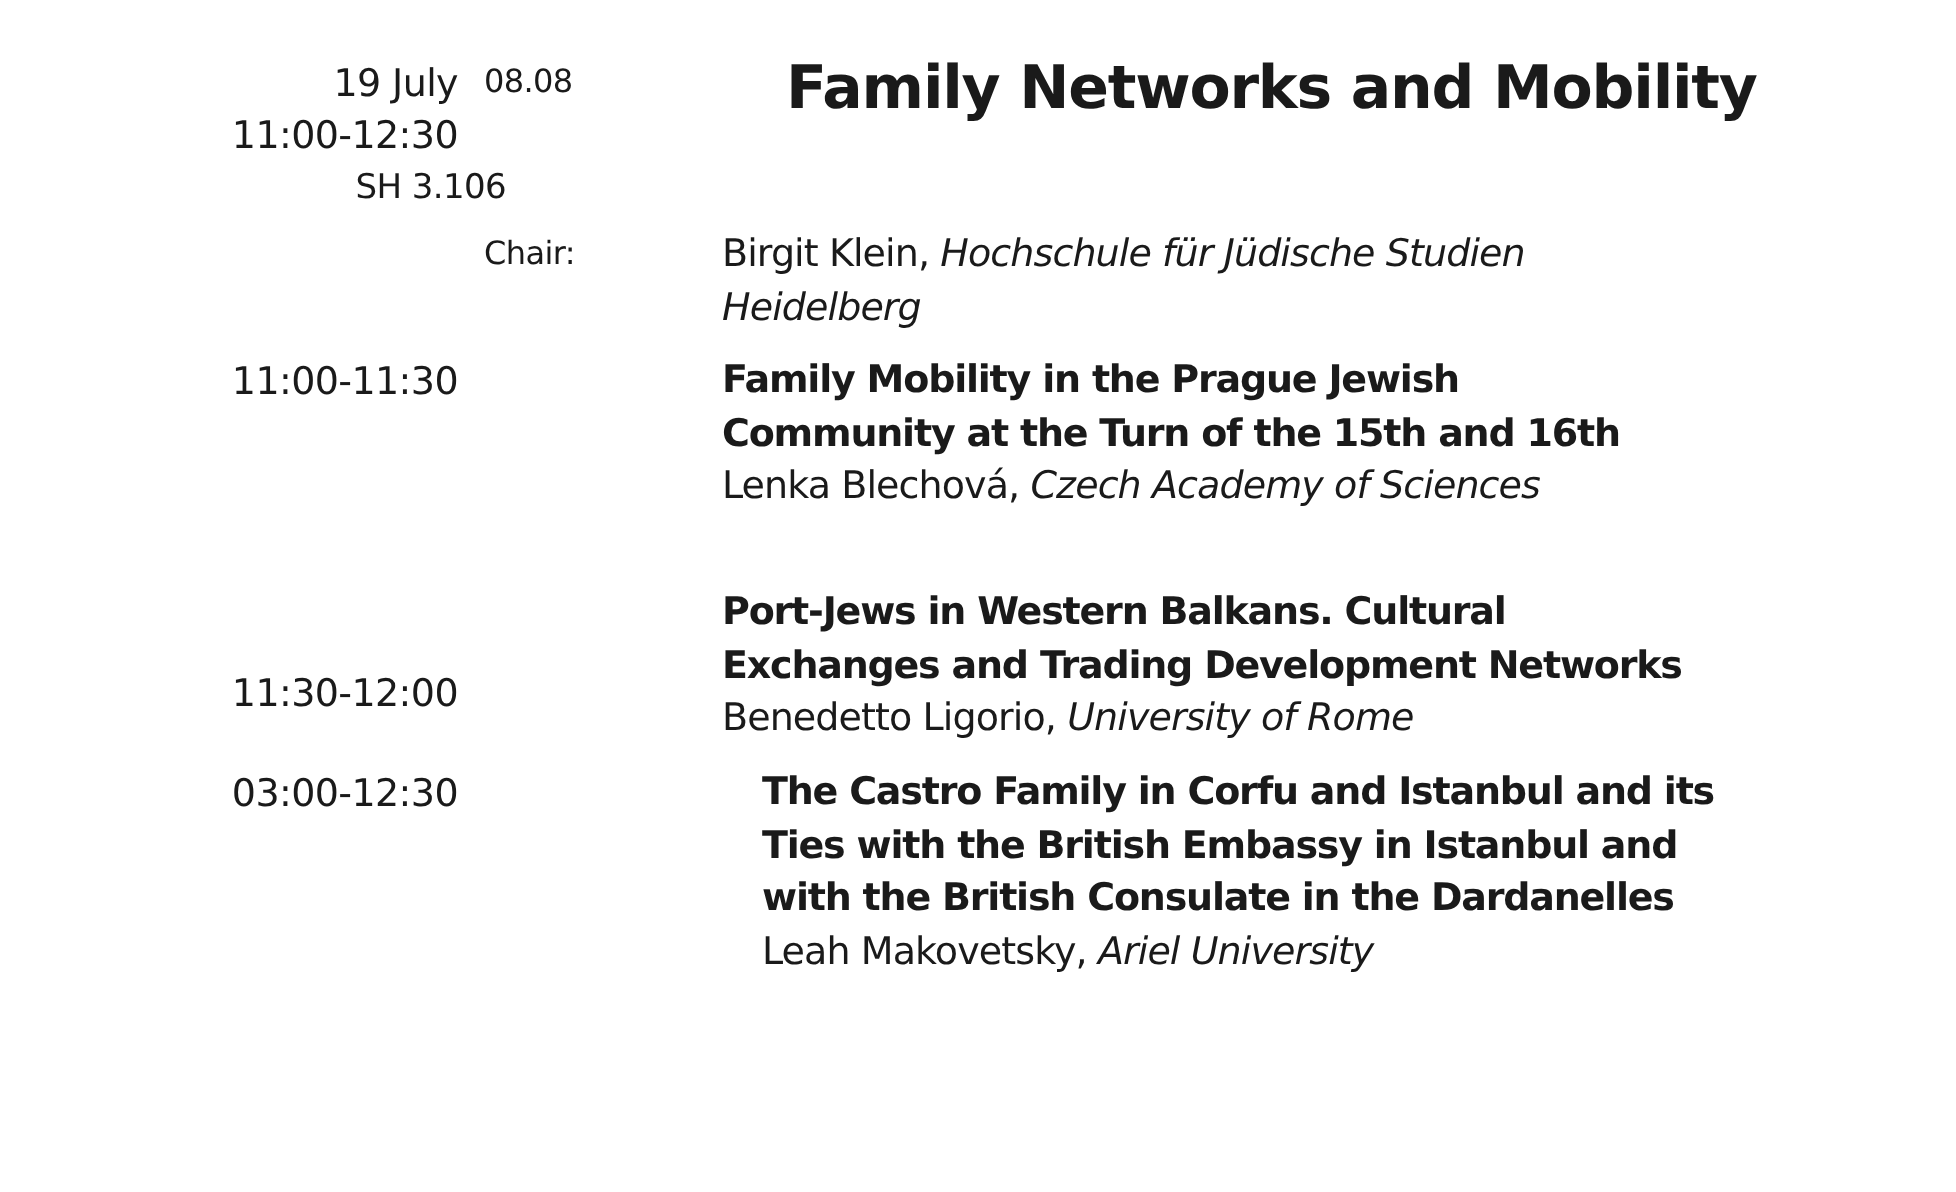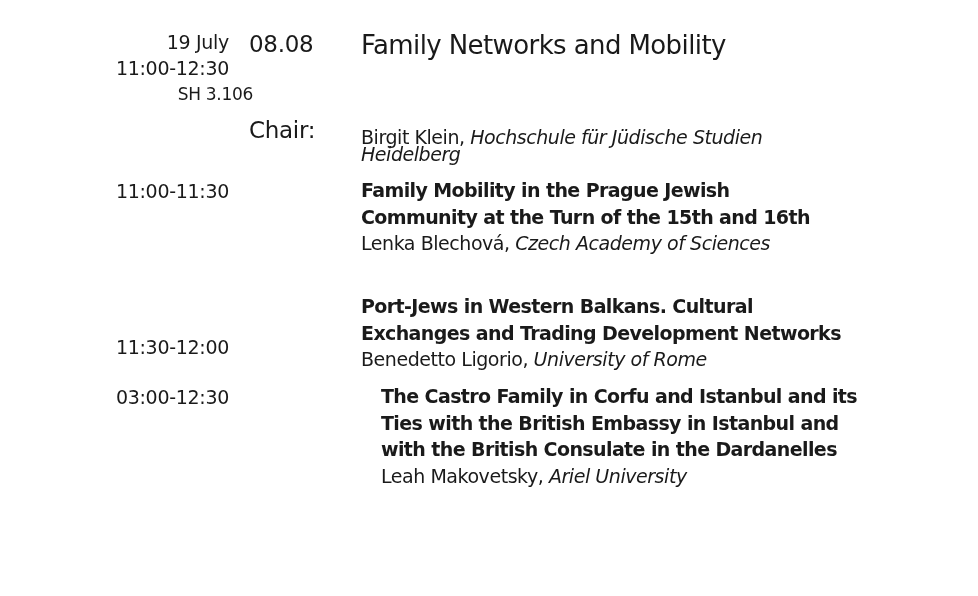--- a/index.html
+++ b/index.html
@@ -24,33 +24,34 @@
     }
     .abs { position: absolute; white-space: nowrap; }
     .col-left {
       left: 0;
       width: 229px;
       text-align: right;
       font-size: 19px;
       letter-spacing: -0.3px;
     }
     .col-mid {
-      left: 249px;
-      font-size: 23px;
+      left: 242px;
+      font-size: 16px;
       letter-spacing: -0.3px;
     }
     .col-main {
       left: 361px;
       width: 520px;
     }
     .session-title {
-      font-size: 26px;
-      font-weight: normal;
+      font-size: 30px;
+      font-weight: bold;
       letter-spacing: -0.6px;
       line-height: 32px;
+      margin-left: 32px;
     }
     .line {
       font-size: 19px;
       line-height: 26.5px;
       letter-spacing: -0.45px;
     }
     .bold { font-weight: bold; letter-spacing: -0.6px; }
     .it { font-style: italic; }
     .small { font-size: 17px; letter-spacing: -0.3px; padding-left: 24px; }
   </style>
@@ -59,21 +60,21 @@
 
 <div class="page">
 
   <div class="abs col-left" style="top:31px;">19 July</div>
   <div class="abs col-left" style="top:57px;">11:00-12:30</div>
   <div class="abs col-left small" style="top:84px;">SH 3.106</div>
   <div class="abs col-mid" style="top:31px;">08.08</div>
   <div class="abs col-main session-title" style="top:29px;">Family Networks and Mobility</div>
 
   <div class="abs col-mid" style="top:117px;">Chair:</div>
-  <div class="abs col-main line" style="top:124px;">
+  <div class="abs col-main line" style="top:114px;">
     <span>Birgit Klein</span><span>, </span><span class="it">Hochschule für Jüdische Studien</span>
   </div>
   <div class="abs col-main line it" style="top:141px;">Heidelberg</div>
 
   <div class="abs col-left" style="top:180px;">11:00-11:30</div>
   <div class="abs col-main" style="top:177px;">
     <div class="line bold">Family Mobility in the Prague Jewish</div>
     <div class="line bold">Community at the Turn of the 15th and 16th</div>
     <div class="line">
       <span>Lenka Blechová</span><span>, </span><span class="it">Czech Academy of Sciences</span>

